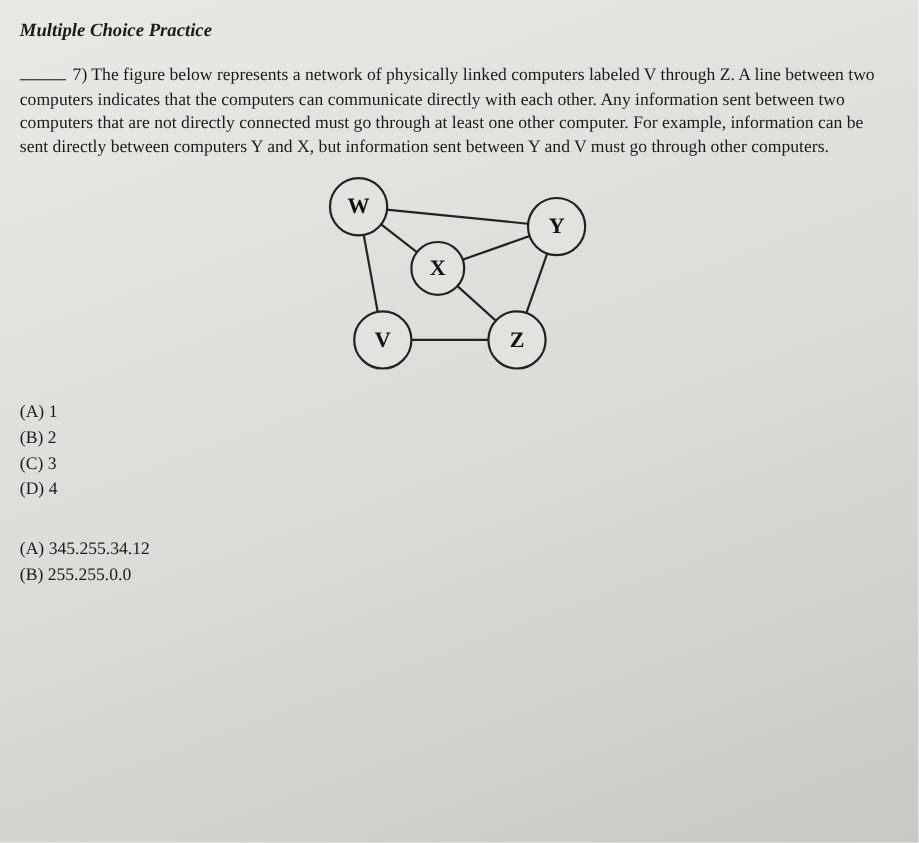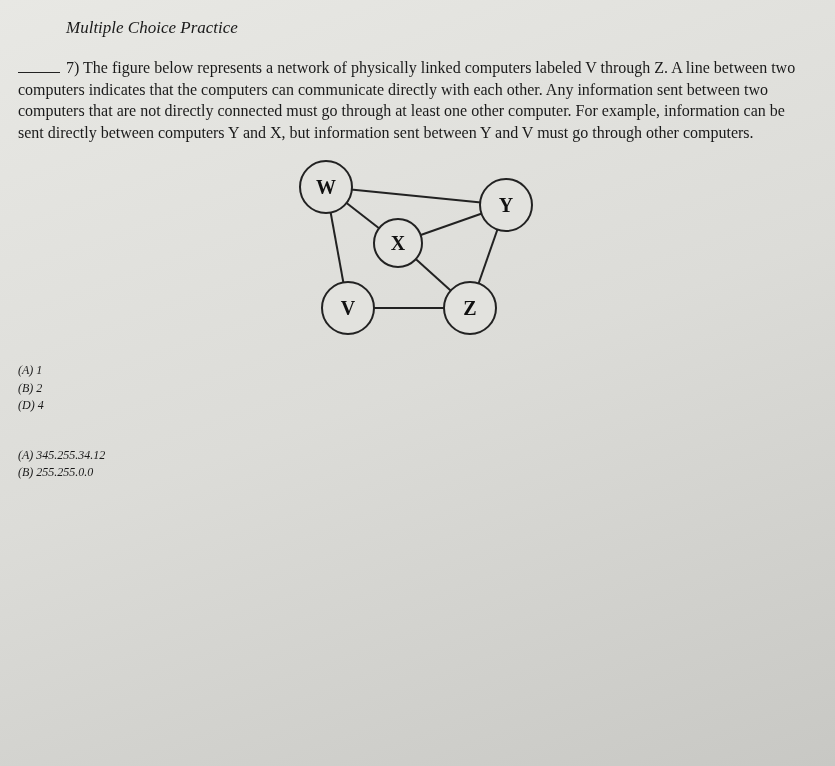--- a/index.html
+++ b/index.html
@@ -11,24 +11,23 @@
       background: linear-gradient(160deg, #e8e8e4 0%, #dcdcd8 50%, #c8c8c4 100%);
       color: #1a1a1a;
       box-sizing: border-box;
       overflow: hidden;
     }
     .page {
       padding: 18px 28px 0 18px;
     }
     .section-title {
       font-style: italic;
-      font-weight: normal;
+      font-weight: bold;
       font-size: 17px;
       margin-bottom: 18px;
-      margin-left: 48px;
     }
     .q-block {
       font-size: 16px;
       line-height: 1.35;
       margin-bottom: 10px;
     }
     .blank {
       display: inline-block;
       border-bottom: 1px solid #222;
       width: 42px;
@@ -57,23 +56,22 @@
     svg.diagram text {
       font-family: 'Times New Roman', Times, serif;
       font-size: 20px;
       font-weight: bold;
       fill: #111;
       text-anchor: middle;
       dominant-baseline: central;
     }
     .choices {
       margin: 10px 0 32px 0;
-      font-size: 12px;
+      font-size: 16px;
       line-height: 1.45;
-      font-style: italic;
     }
     .choice-row { }
     .q8 {
       margin-top: 30px;
     }
   </style>
 </head>
 <body>
 
 <div class="page">
@@ -107,20 +105,21 @@
       <text x="100" y="155">V</text>
       <circle cx="222" cy="155" r="26"></circle>
       <text x="222" y="155">Z</text>
     </svg>
   </div>
 
 
   <div class="choices">
     <div class="choice-row">(A) 1</div>
     <div class="choice-row">(B) 2</div>
+    <div class="choice-row">(C) 3</div>
     <div class="choice-row">(D) 4</div>
   </div>
 
 
   <div class="choices">
     <div class="choice-row">(A) 345.255.34.12</div>
     <div class="choice-row">(B) 255.255.0.0</div>
   </div>
 
 </div>

